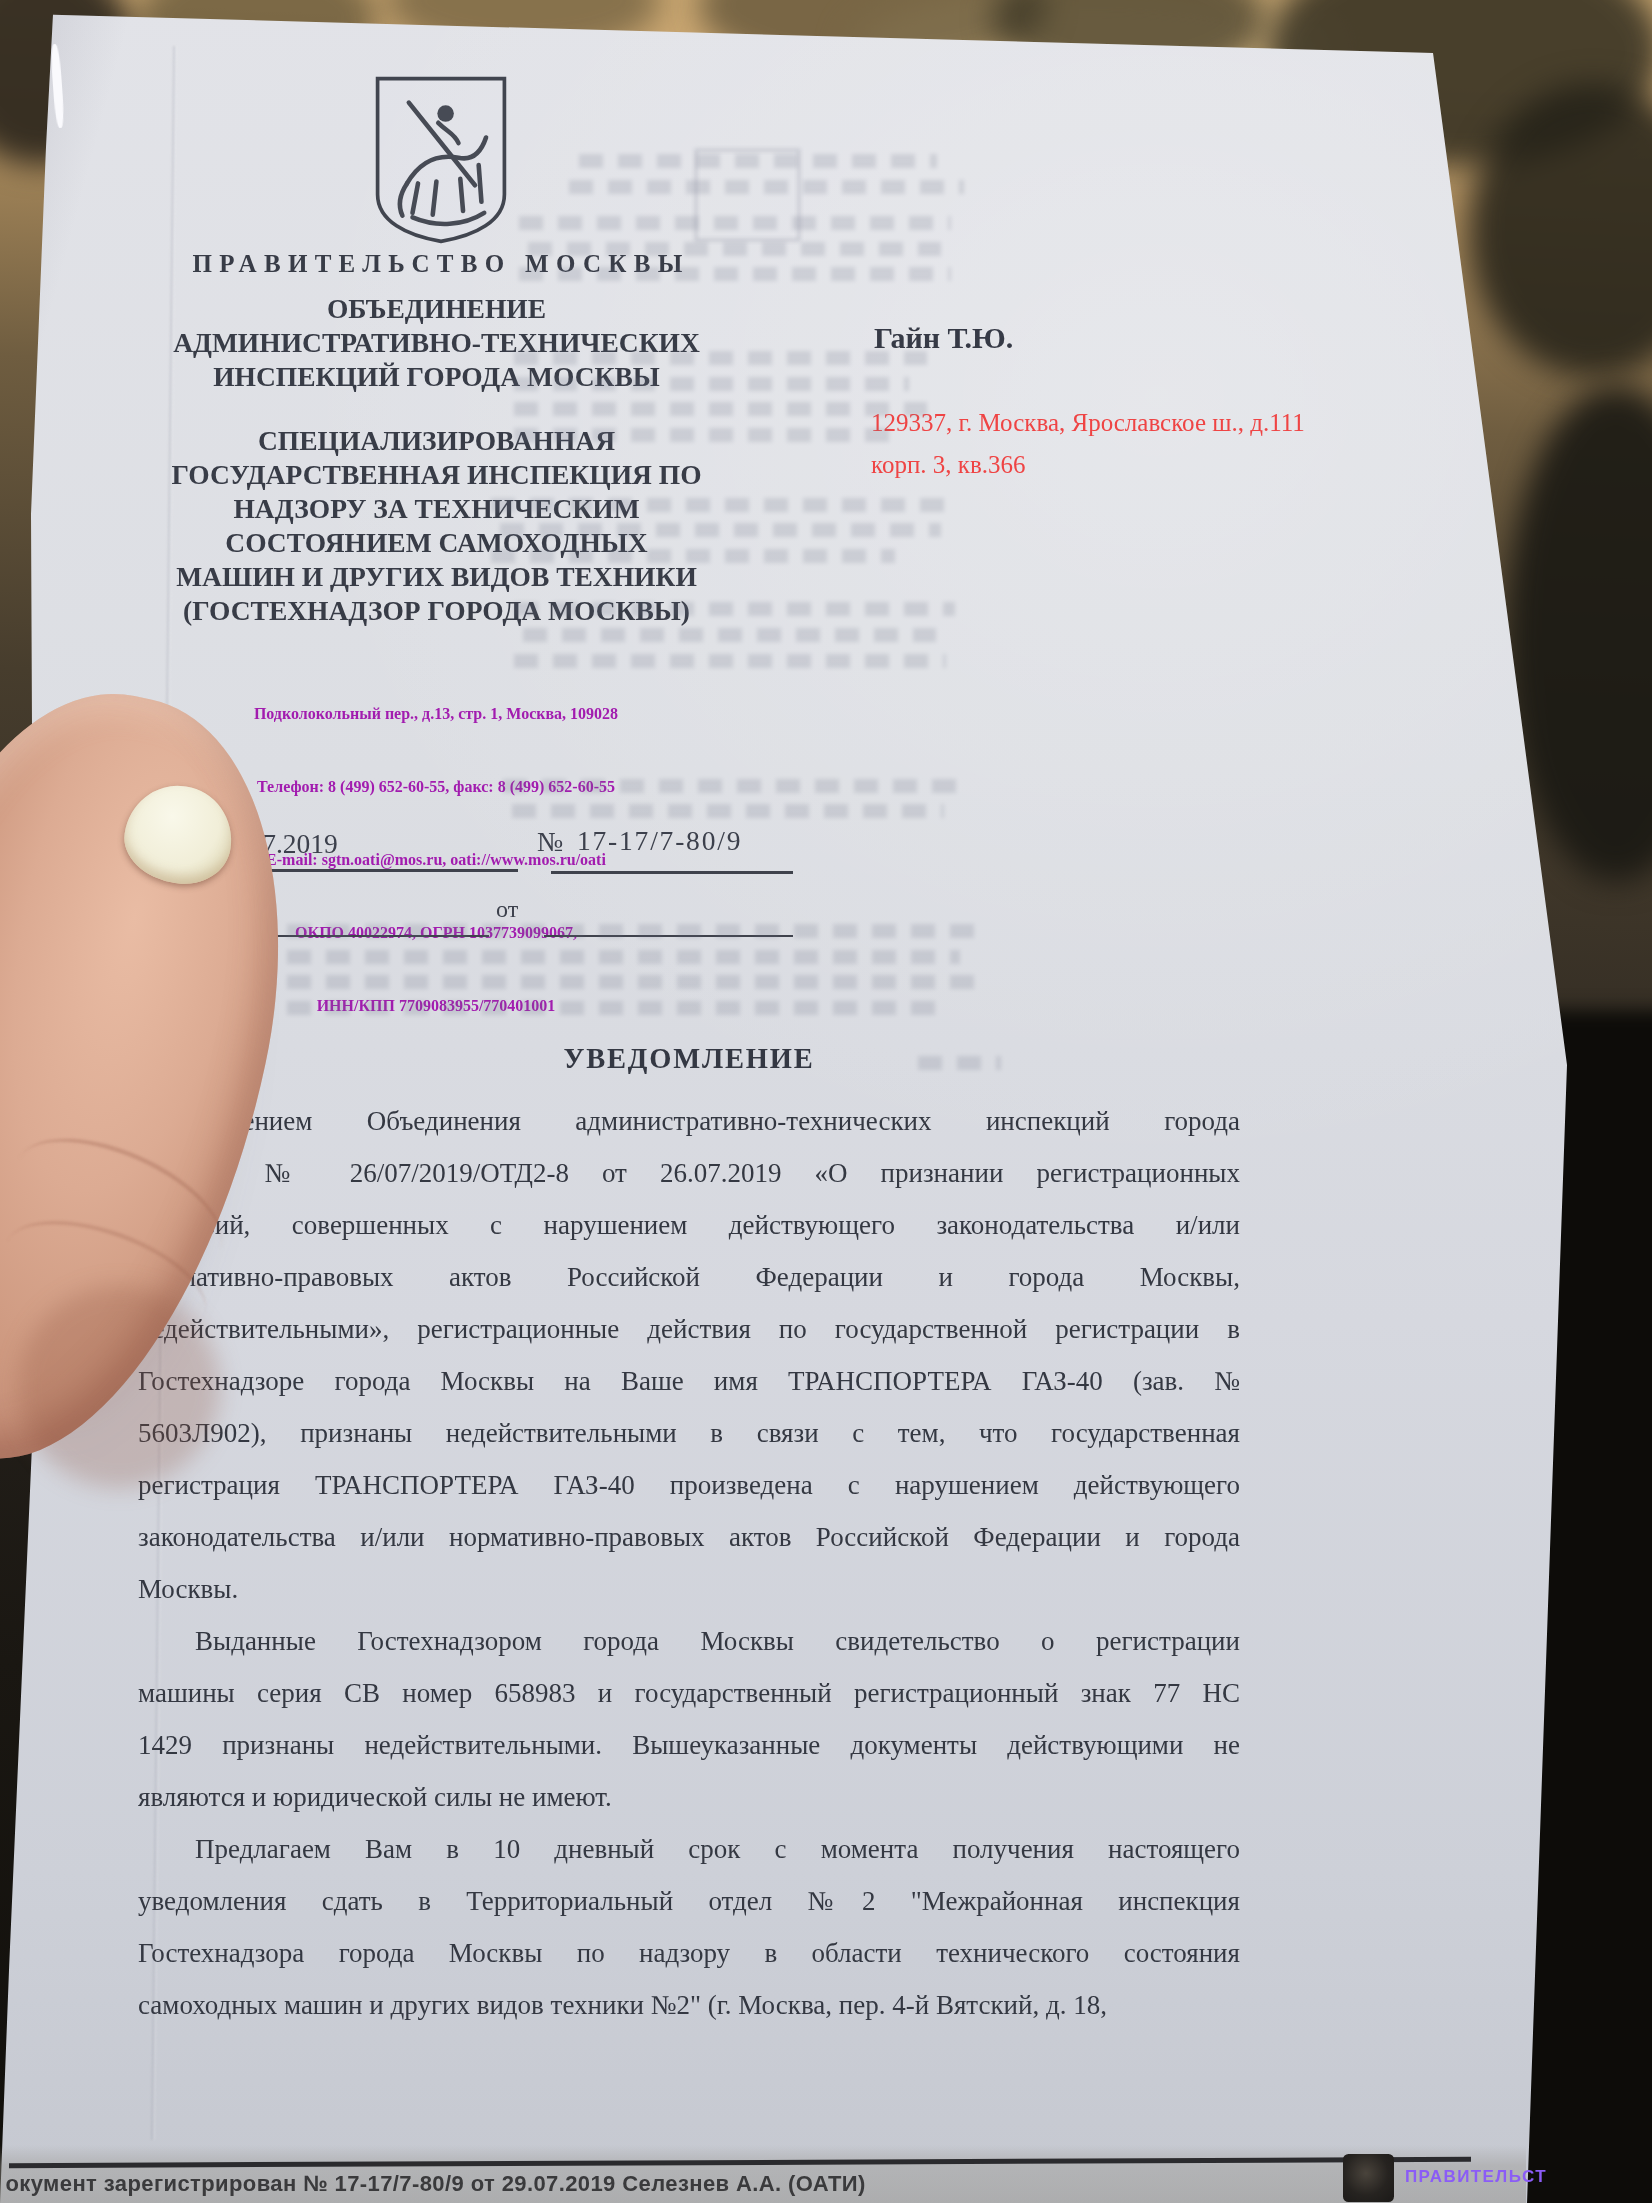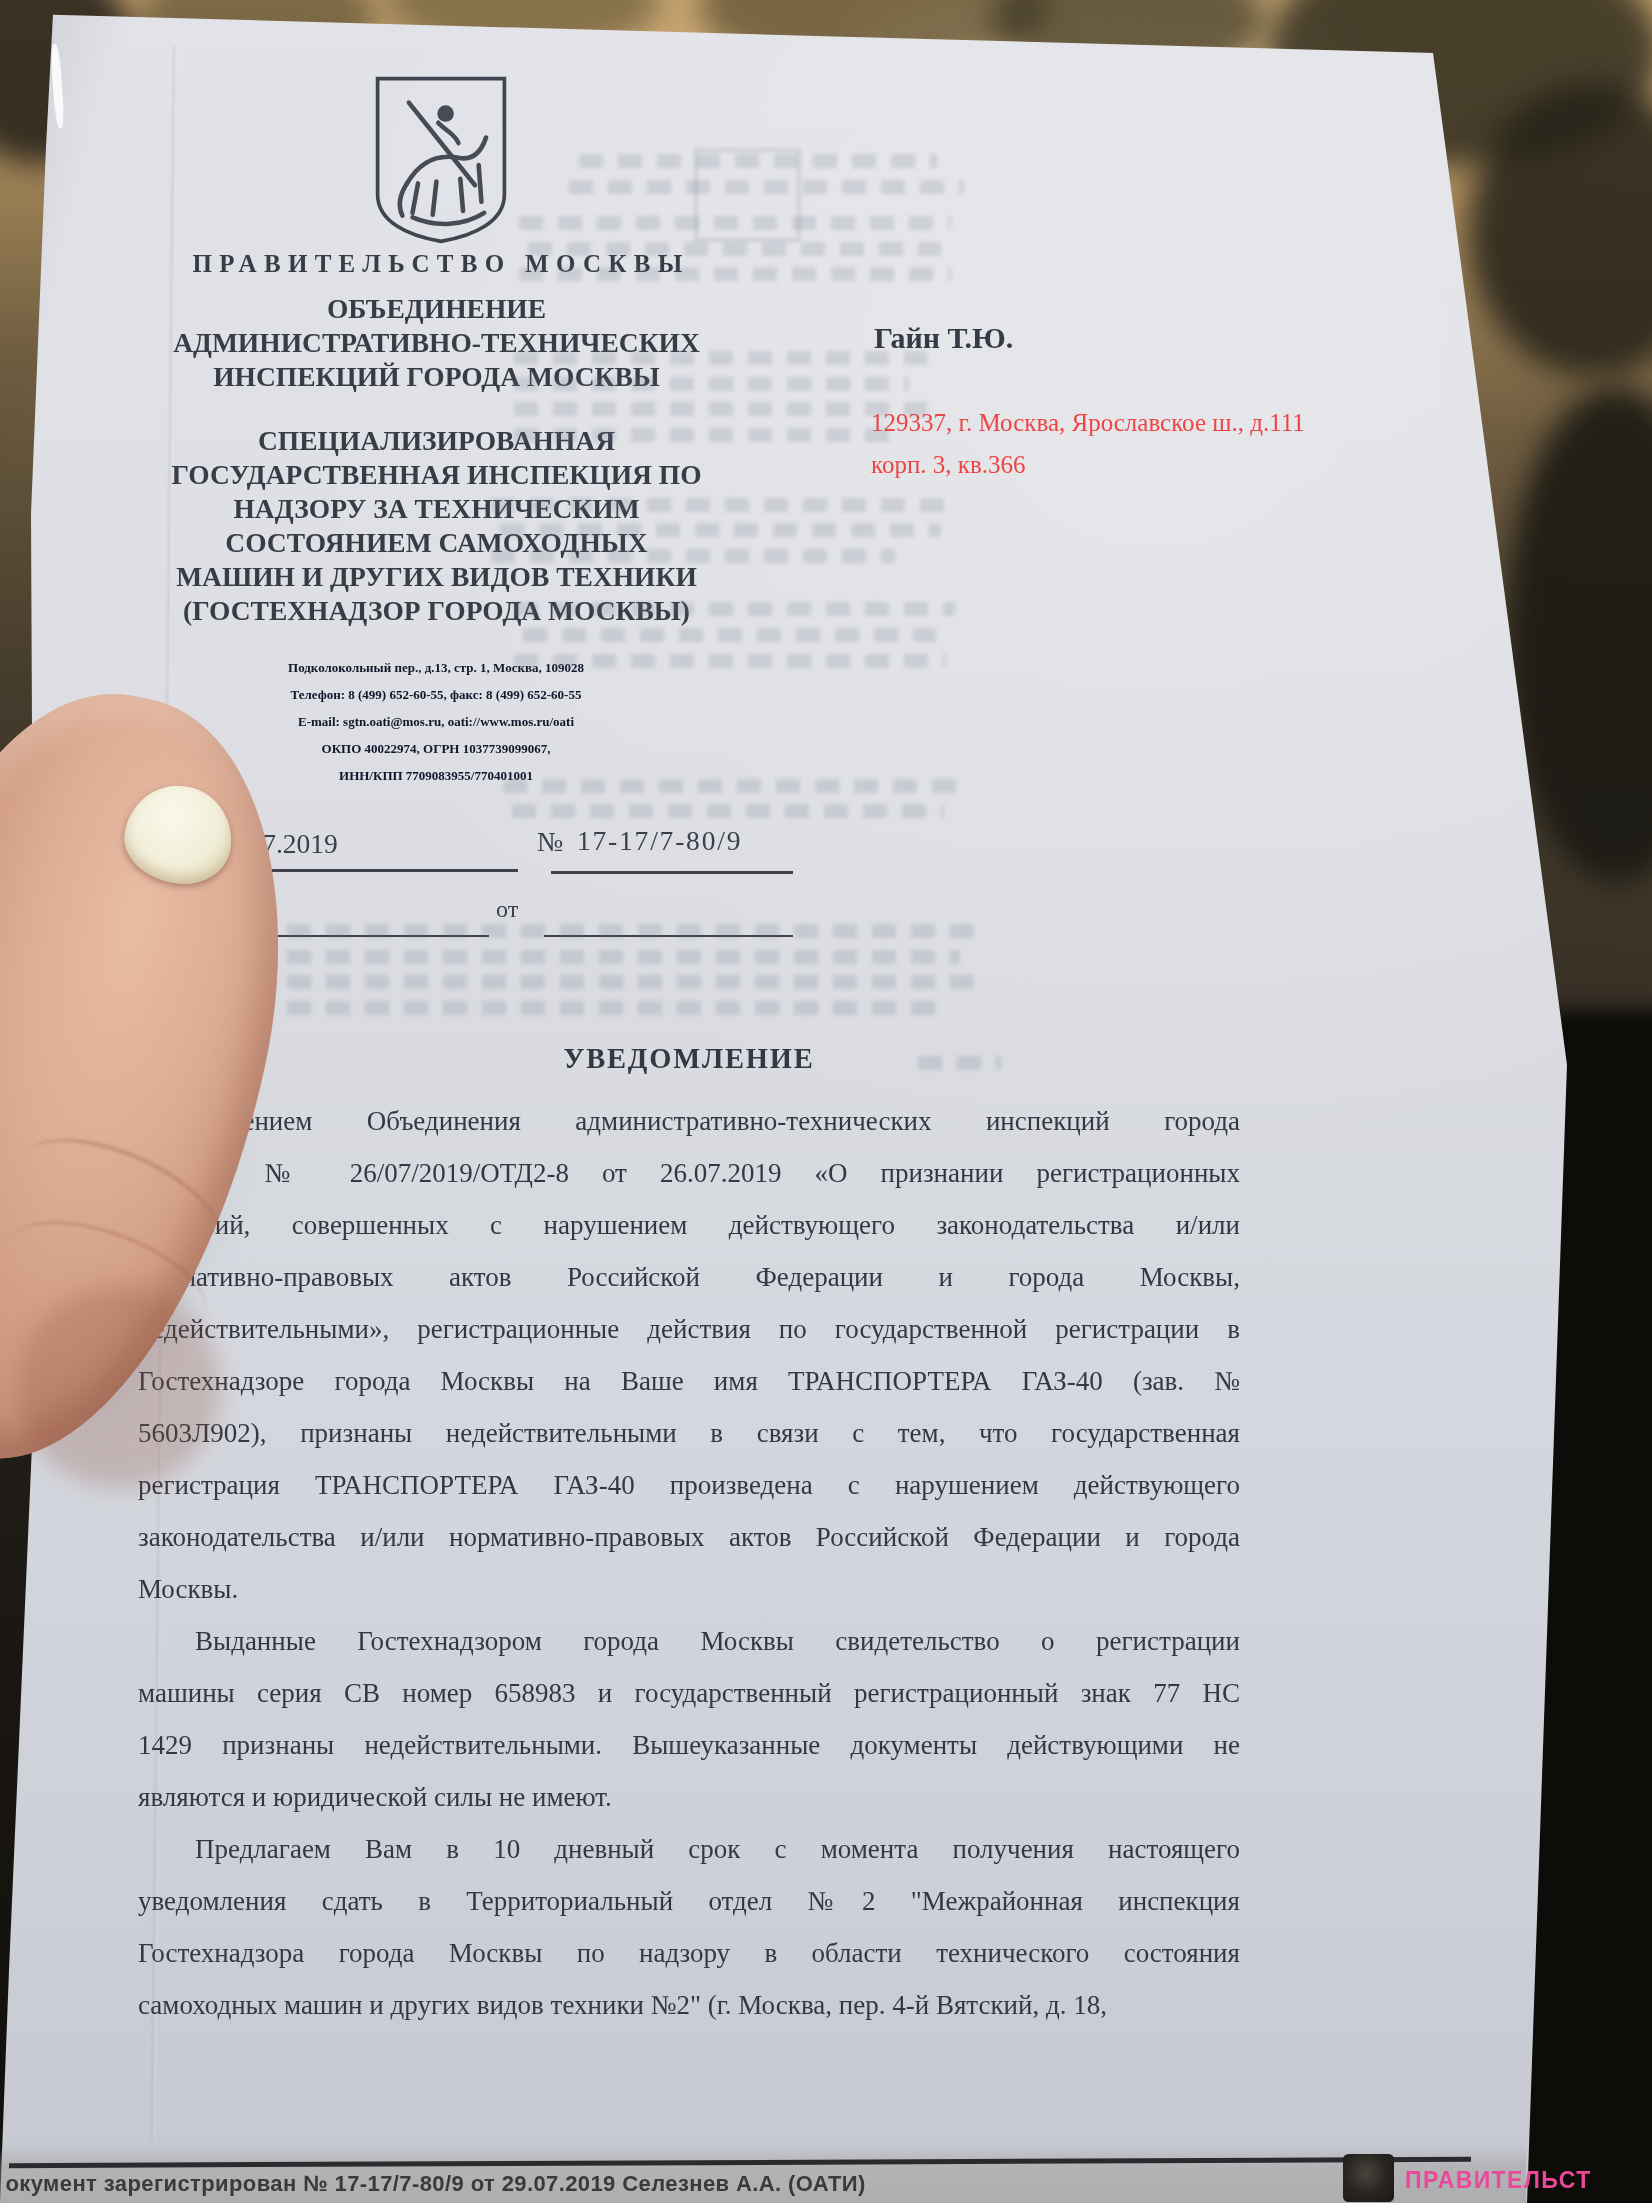--- a/index.html
+++ b/index.html
@@ -20,21 +20,21 @@
   }
   .onpaper{position:absolute;z-index:3;color:#383c47;}
   .crease{position:absolute;z-index:3;left:162px;top:46px;width:3.7px;height:2094px;
     background:linear-gradient(90deg,rgba(110,114,130,0),rgba(110,114,130,.32),rgba(255,255,255,.38),rgba(110,114,130,0));
     transform:rotate(.6deg);filter:blur(1.1px);}
   .curl{position:absolute;z-index:3;left:53px;top:44px;width:9.2px;height:84px;border-radius:40%;
     background:rgba(252,252,255,.95);filter:blur(0.6px);transform:rotate(-4deg);}
   .center{text-align:center;}
   .gov{font-weight:bold;font-size:25px;letter-spacing:7.3px;}
   .orgline{font-weight:bold;font-size:27.5px;line-height:34px;}
-  .contactline{font-weight:bold;font-size:13px;line-height:27px;color:#0f172a;}
+  .contactline{font-weight:bold;font-size:16px;line-height:27px;color:#a21caf;margin-top:46px;}
   .refnum{font-size:27.5px;color:#3c404c;}
   .refline{position:absolute;height:2.8px;background:#3f424c;z-index:3;}
   .recipient-name{font-weight:bold;font-size:30px;color:#363a46;}
   .recipient-addr{font-size:25px;line-height:42px;color:#ef4444;}
   .doc-title{font-weight:bold;font-size:28.5px;letter-spacing:1.8px;color:#343843;}
   .bodytext{font-size:27px;line-height:52px;color:#343842;}
   .para{margin:0;}
   .bline{text-align:justify;text-align-last:justify;}
   .bline.last{text-align-last:left;}
   .bline.first{text-indent:57px;}
@@ -42,21 +42,21 @@
     background:repeating-linear-gradient(90deg,rgba(108,114,134,.6) 0 24px,rgba(108,114,134,0) 24px 39px);}
   .ghostbox{position:absolute;z-index:3;border:2.8px solid rgba(112,118,140,.38);filter:blur(2.3px);}
   .footer-strip{position:absolute;z-index:3;left:0;top:2145px;width:1526px;height:59px;
     background:linear-gradient(180deg,rgba(160,159,153,0) 0%,rgba(150,148,142,.40) 35%,rgba(148,146,140,.5) 100%);}
   .footer-line{position:absolute;z-index:4;left:9.2px;top:2160px;width:1462px;height:4.6px;background:#2b2b2e;transform:rotate(-.25deg);}
   .footer-reg{position:absolute;z-index:4;left:5.5px;top:2171px;font-family:"Liberation Sans",sans-serif;
     font-weight:bold;font-size:22px;color:#3a3a3c;letter-spacing:0.4px;text-align:center;}
   .footer-logo{position:absolute;z-index:4;left:1343px;top:2154px;width:51px;height:48px;border-radius:5.5px;
     background:radial-gradient(circle at 45% 40%, #4a443c 0%, #262320 55%, #1b1917 100%);}
   .footer-brand{position:absolute;z-index:4;left:1405px;top:2167px;font-family:"Liberation Sans",sans-serif;
-    font-weight:bold;font-size:23px;color:#ec4899;letter-spacing:1.4px;}
+    font-weight:bold;font-size:17px;color:#8b5cf6;letter-spacing:1.4px;}
   .hand-shadow{position:absolute;z-index:4;left:-18.4px;top:744px;width:275px;height:725px;border-radius:50%;
     background:radial-gradient(ellipse,rgba(66,66,92,.30),rgba(66,66,92,0) 70%);filter:blur(13px);transform:rotate(10deg);}
   .thumb{position:absolute;z-index:5;left:-119px;top:691px;width:377px;height:776px;
     border-radius:48% 52% 55% 45% / 40% 45% 60% 55%;transform:rotate(12deg);
     background:radial-gradient(ellipse at 58% 28%, #e9bca4 0%, #dcab93 35%, #cd987f 60%, #b97f6b 82%, #a06752 100%);
     box-shadow:inset -13px -18.4px 37px rgba(120,60,45,.35), inset 9.2px 13px 27.5px rgba(255,235,220,.35);}
   .thumb-crease{position:absolute;z-index:6;border-top:4.6px solid rgba(146,86,66,.33);border-radius:50%;filter:blur(1.4px);}
   .nail{position:absolute;z-index:6;left:125px;top:786px;width:107px;height:97px;
     border-radius:50% 50% 46% 54% / 58% 58% 44% 44%;transform:rotate(8deg);
     background:radial-gradient(ellipse at 42% 32%, #f9f8ea 0%, #f1eed8 55%, #e0dab9 85%, #cfc7a6 100%);

